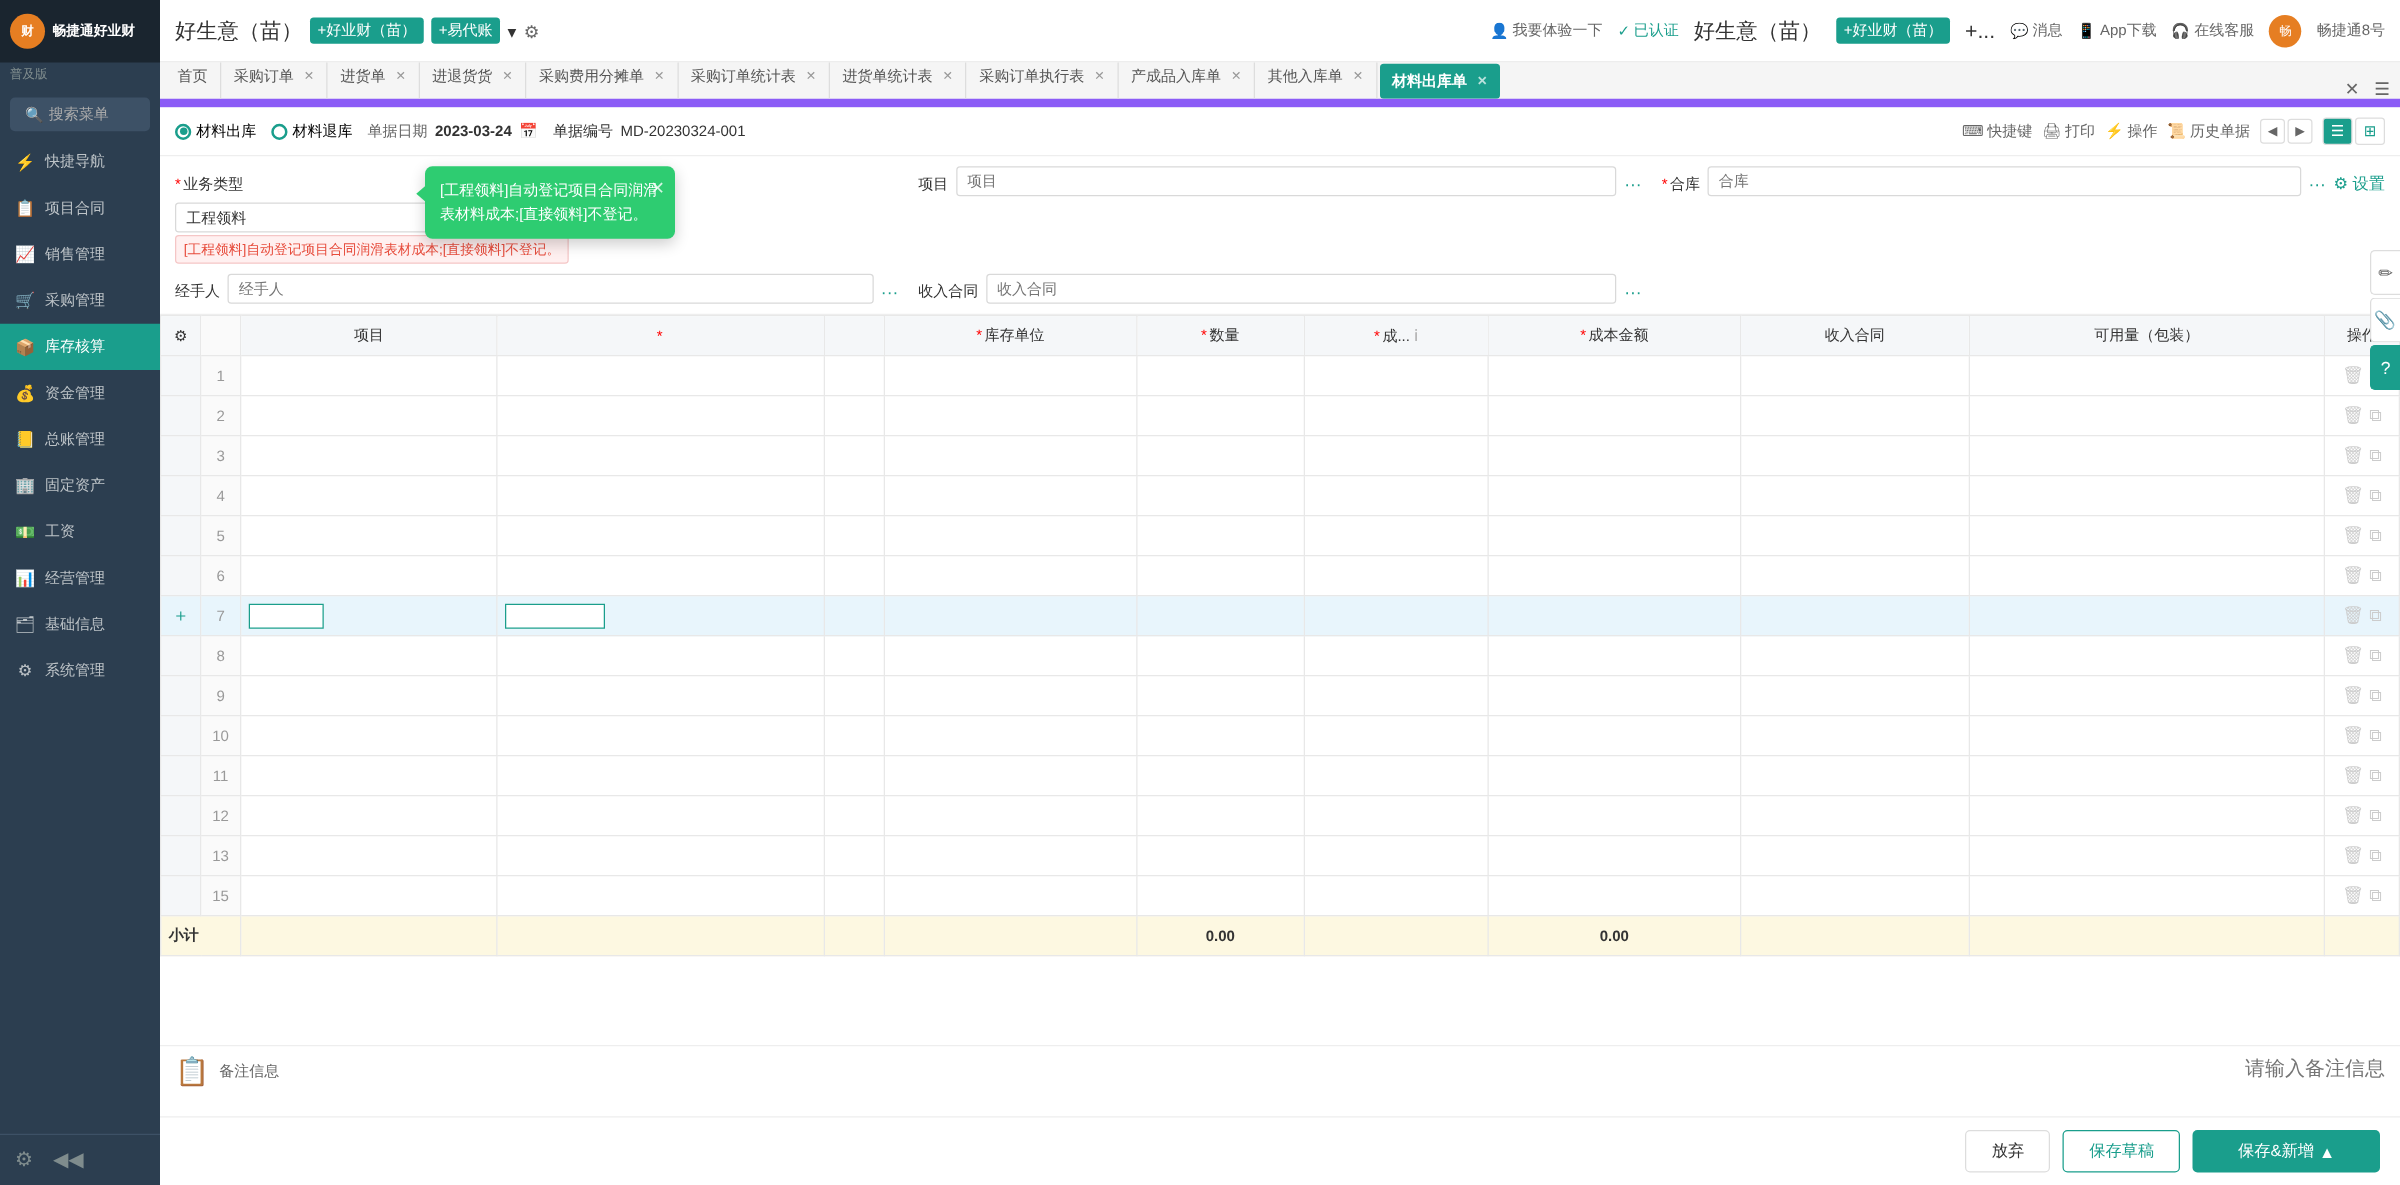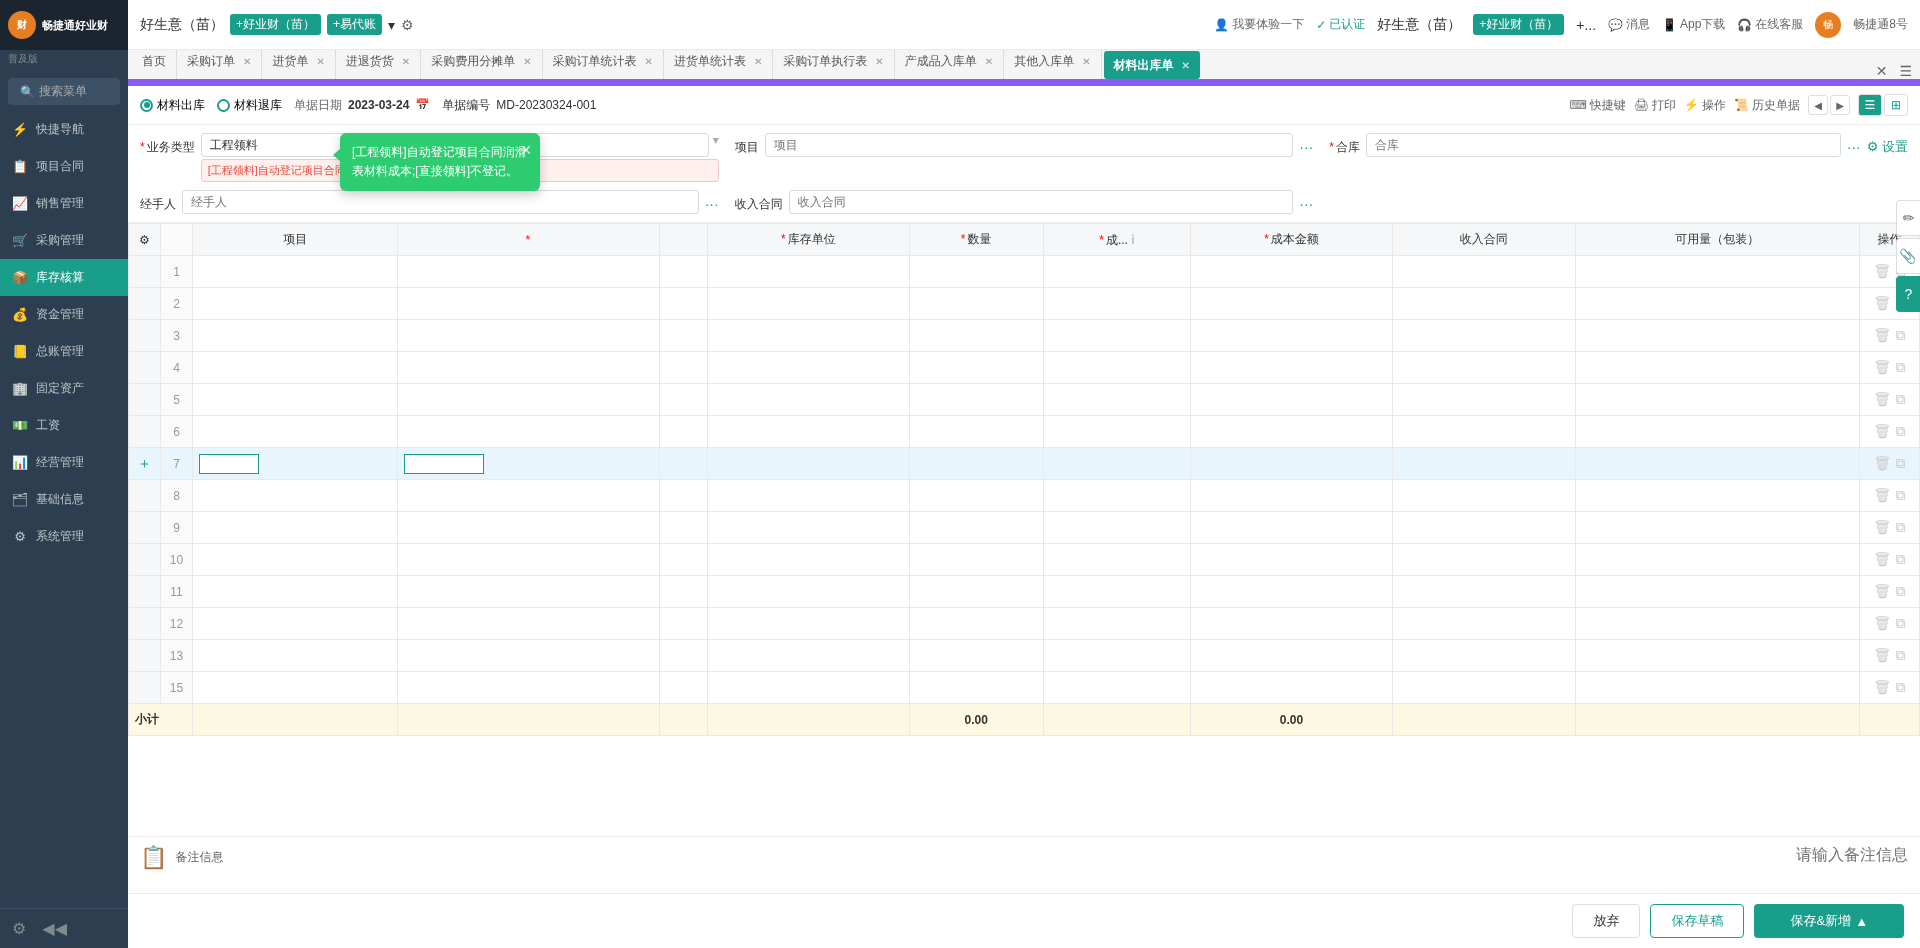--- a/index.html
+++ b/index.html
@@ -76,21 +76,21 @@
       background: #fff;
       height: 50px;
       display: flex;
       align-items: center;
       padding: 0 12px;
       border-bottom: 1px solid #e8e8e8;
       gap: 8px;
       flex-shrink: 0;
     }
     .topbar-nav { display: flex; align-items: center; gap: 6px; flex: 1; overflow: hidden; }
-    .topbar-link { color: #333; font-size: 14px; cursor: pointer; white-space: nowrap; }
+    .topbar-link { color: #333; font-size: 17px; cursor: pointer; white-space: nowrap; }
     .topbar-plus {
       background: #1a9e8c;
       color: #fff;
       border-radius: 3px;
       padding: 2px 6px;
       font-size: 12px;
       cursor: pointer;
     }
     .topbar-settings { color: #666; font-size: 14px; cursor: pointer; }
     .topbar-right { display: flex; align-items: center; gap: 12px; color: #666; font-size: 12px; flex-shrink: 0; }
@@ -515,21 +515,21 @@
         </div>
         <div class="view-toggle">
           <div class="view-btn active">☰</div>
           <div class="view-btn">⊞</div>
         </div>
       </div>
     </div>
 
     <div class="form-fields">
 
-      <div class="field-row" style="position:relative;">
+      <div class="field-row" style="position:relative;flex-direction:column;">
         <span class="field-label">
           <span class="required-star">*</span><span>业务类型</span>
         </span>
         <div class="field-with-validation">
           <div class="field-input-row">
             <input class="field-input" type="text" value="工程领料" style="flex: 1 1 0%;">
             <span style="font-size:12px; color:#aaa; cursor:pointer;">▾</span>
           </div>
           <div class="validation-msg">[工程领料]自动登记项目合同润滑表材成本;[直接领料]不登记。</div>
         </div>

